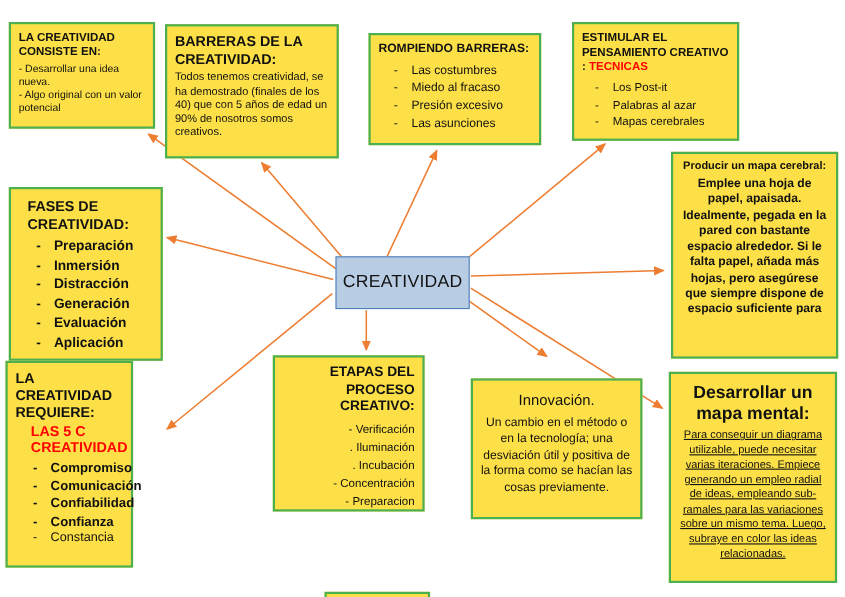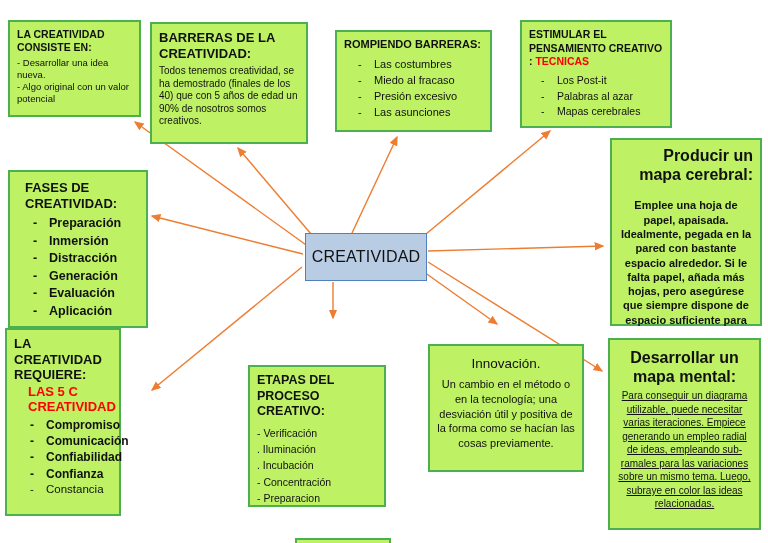--- a/index.html
+++ b/index.html
@@ -16,21 +16,21 @@
   .connectors line {
     stroke: var(--arrow, #ed7d31);
     stroke-width: 1.4;
     marker-end: url(#ah);
   }
   #ah path { fill: var(--arrow, #ed7d31); }
 
   .node {
     position: absolute;
     z-index: 2;
-    background: #bef264;
+    background: #fde047;
     border: 2px solid var(--box-border, #4caf50);
     padding: 6px 7px;
     line-height: 1.25;
   }
   .title { font-weight: bold; }
   .red { color: var(--highlight-red, #ff0000); font-weight: bold; }
 
   .li { display: flex; }
   .li .dash { width: 16px; flex: 0 0 16px; text-align: left; }
 
@@ -56,36 +56,36 @@
   .box-rompiendo .title { font-size: 11px; margin-bottom: 5px; }
   .box-rompiendo .list { padding-left: 14px; }
   .box-rompiendo .li { line-height: 1.45; }
 
   .box-estimular { left: 520px; top: 20px; width: 152px; height: 108px; font-size: 10.5px; }
   .box-estimular .title { font-size: 10.5px; margin-bottom: 4px; line-height: 1.3; }
   .box-estimular .list { padding-left: 12px; }
   .box-estimular .li { line-height: 1.5; }
 
   .box-mapa-cerebral { left: 610px; top: 138px; width: 152px; height: 188px; font-size: 11px; text-align: center; }
-  .box-mapa-cerebral .title { font-size: 16px; margin-bottom: 14px; line-height: 1.2; text-align: right; }
+  .box-mapa-cerebral .title { font-size: 10px; margin-bottom: 2px; line-height: 1.2; }
   .box-mapa-cerebral .body { font-weight: 600; line-height: 1.3; }
 
   .box-fases { left: 8px; top: 170px; width: 140px; height: 158px; font-size: 12.5px; }
   .box-fases .title { font-size: 13px; margin: 2px 0 4px 8px; line-height: 1.2; }
   .box-fases .list { padding-left: 16px; font-weight: bold; }
   .box-fases .li { line-height: 1.4; }
 
   .box-requiere { left: 5px; top: 328px; width: 116px; height: 188px; font-size: 12px; }
   .box-requiere .title { font-size: 13px; line-height: 1.2; }
   .box-requiere .subtitle { font-size: 13px; margin: 1px 0 2px 14px; line-height: 1.2; }
   .box-requiere .list { padding-left: 16px; font-weight: bold; }
   .box-requiere .li { line-height: 1.35; }
   .box-requiere .li:last-child { font-weight: normal; font-size: 11.5px; }
 
-  .box-etapas { left: 248px; top: 323px; width: 138px; height: 142px; font-size: 10.5px; text-align: left; margin-top: 42px; }
+  .box-etapas { left: 248px; top: 323px; width: 138px; height: 142px; font-size: 10.5px; text-align: right; }
   .box-etapas .title { font-size: 12.5px; margin-bottom: 5px; line-height: 1.25; }
   .box-etapas .li-plain { line-height: 1.55; }
 
   .box-innovacion { left: 428px; top: 344px; width: 156px; height: 128px; font-size: 11px; text-align: center; }
   .box-innovacion .title { font-size: 13.5px; font-weight: normal; margin: 4px 0 4px 0; }
   .box-innovacion .body { line-height: 1.35; }
 
   .box-mapa-mental { left: 608px; top: 338px; width: 153px; height: 192px; font-size: 10px; text-align: center; }
   .box-mapa-mental .title { font-size: 16px; margin: 2px 0 3px 0; line-height: 1.2; }
   .box-mapa-mental .body { line-height: 1.35; text-decoration: underline; }

